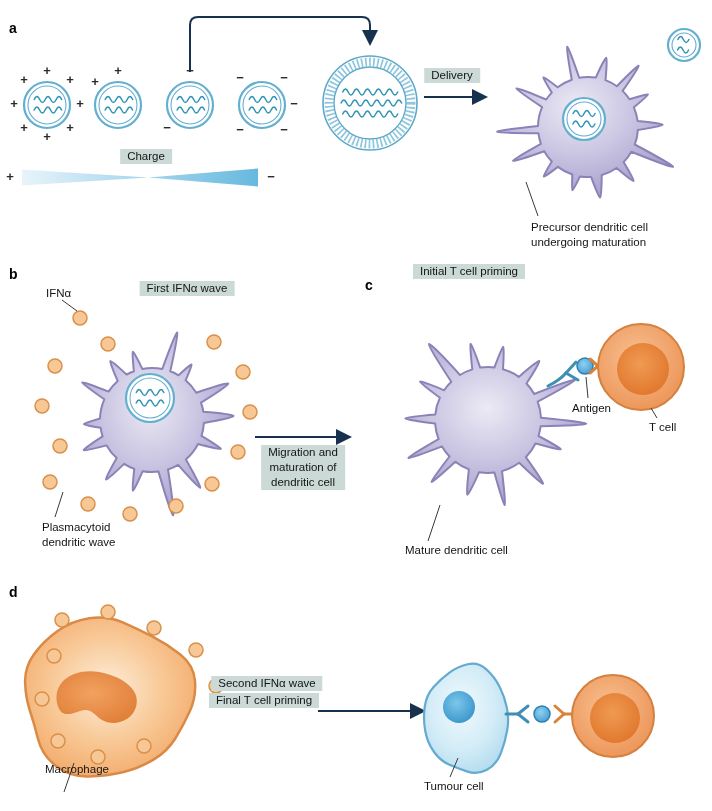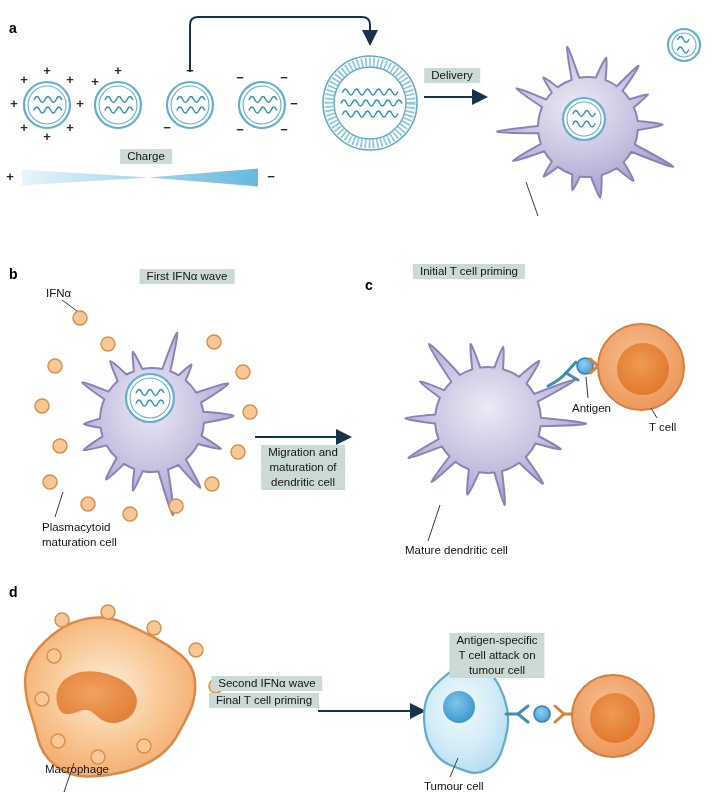--- a/index.html
+++ b/index.html
@@ -239,35 +239,34 @@
   <line x1="64" y1="792" x2="74" y2="763" stroke="#3a3a3a" stroke-width="1"></line>
 </svg>
 
 <div class="letter" style="left:9px;top:20px">a</div>
 <div class="letter" style="left:9px;top:266px">b</div>
 <div class="letter" style="left:365px;top:277px">c</div>
 <div class="letter" style="left:9px;top:584px">d</div>
 
 <div class="lbl boxed" style="left:146px;top:149px">Charge</div>
 <div class="lbl boxed" style="left:452px;top:68px">Delivery</div>
-
-<div class="lbl boxed" style="left:187px;top:269px">First IFNα wave</div>
+<div class="lbl" style="left:531px;top:220px">Precursor dendritic cell
+undergoing maturation</div>
+
+<div class="lbl boxed" style="left:187px;top:281px">First IFNα wave</div>
 <div class="lbl" style="left:46px;top:286px">IFNα</div>
 <div class="lbl" style="left:42px;top:520px">Plasmacytoid
-maturation cell</div>
+dendritic wave</div>
 <div class="lbl boxed" style="left:303px;top:445px">Migration and
 maturation of
 dendritic cell</div>
 
 <div class="lbl boxed" style="left:469px;top:264px">Initial T cell priming</div>
 <div class="lbl" style="left:572px;top:401px">Antigen</div>
 <div class="lbl" style="left:649px;top:420px">T cell</div>
 <div class="lbl" style="left:405px;top:543px">Mature dendritic cell</div>
 
 <div class="lbl boxed" style="left:267px;top:676px">Second IFNα wave</div>
 <div class="lbl boxed" style="left:264px;top:693px">Final T cell priming</div>
-<div class="lbl boxed" style="left:497px;top:633px">Antigen-specific
-T cell attack on
-tumour cell</div>
 <div class="lbl" style="left:424px;top:779px">Tumour cell</div>
 <div class="lbl" style="left:45px;top:762px">Macrophage</div>
 
 </div>
 
 </body></html>

